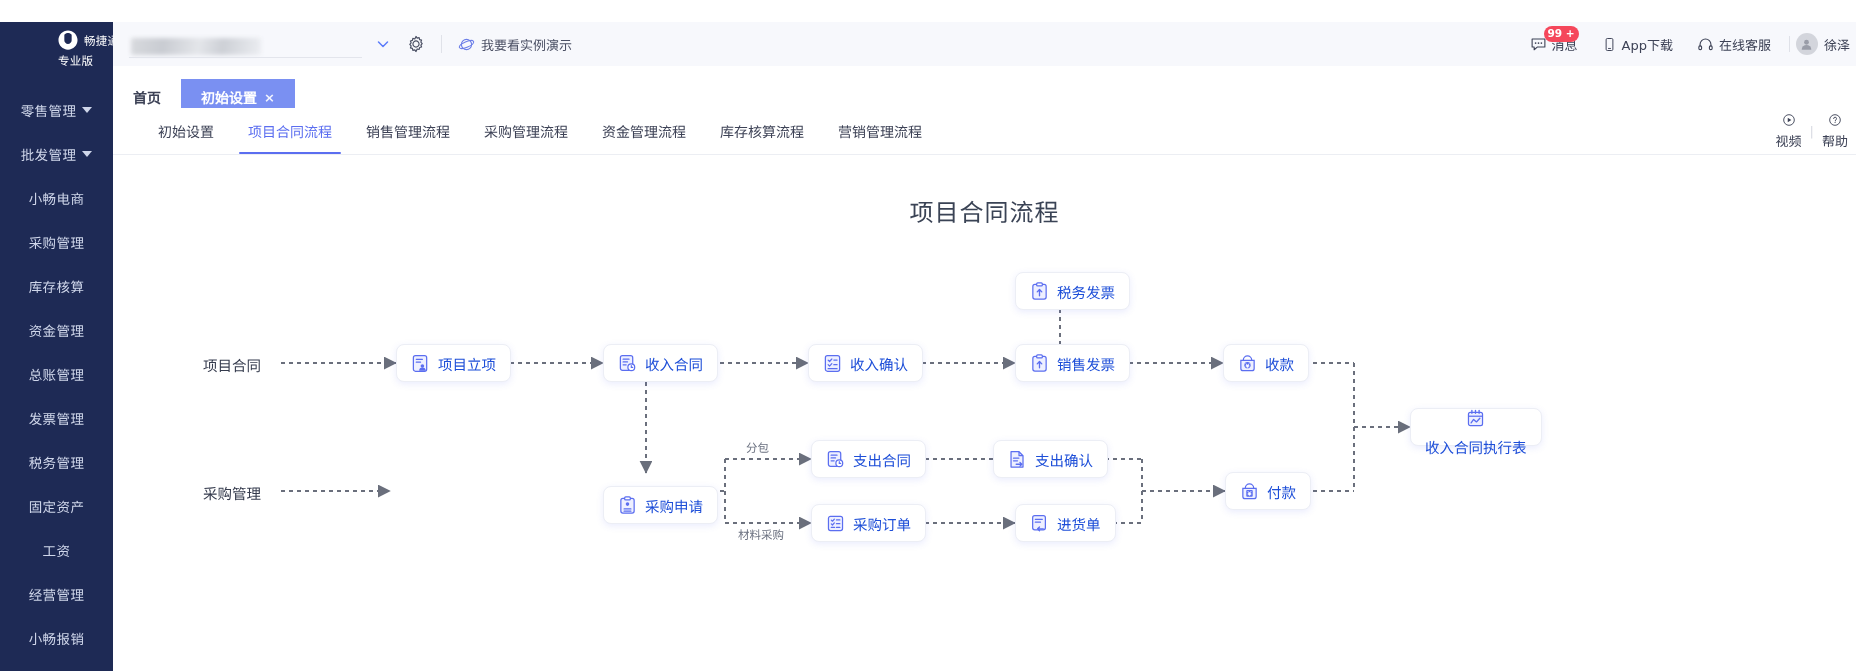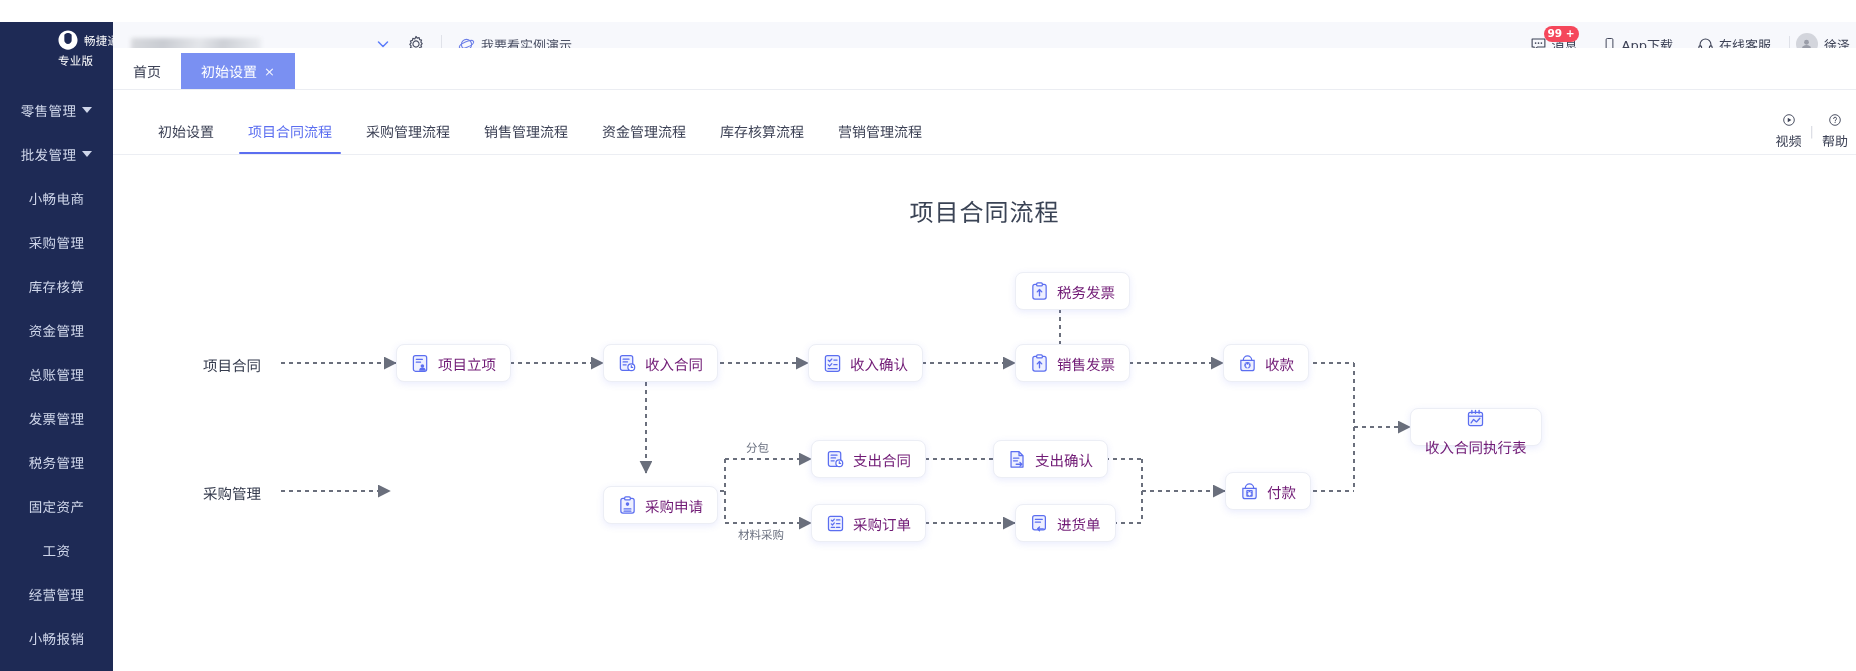--- a/index.html
+++ b/index.html
@@ -99,25 +99,26 @@
   .hdr-sep { width: 1px; height: 16px; background: #dfe1e8; margin: 0 6px; }
   .avatar {
     width: 22px; height: 22px; border-radius: 50%;
     background: #d3d5dc; display: flex; align-items: center; justify-content: center;
     margin-right: 6px;
   }
   .user-name { font-size: 13px; color: #3d4256; }
 
   
   .tabbar {
-    position: absolute; left: 113px; top: 48px;
+    position: absolute; left: 113px; top: 74px;
     width: 1743px; height: 42px;
     background: #fff;
     display: flex; align-items: flex-end;
     border-bottom: 1px solid #ebedf2;
+    font-weight: bold;
   }
   .wtab {
     height: 36px; padding: 0 20px;
     display: flex; align-items: center; gap: 7px;
     font-size: 14px; color: #3d4256; cursor: pointer;
   }
   .wtab.active { background: #7a90f2; color: #fff; }
   .wtab-close { font-size: 13px; opacity: .9; }
 
   
@@ -163,21 +164,21 @@
 
   .node {
     position: absolute;
     height: 38px;
     background: #fff;
     border: 1px solid #eceef5;
     border-radius: 8px;
     box-shadow: 0 2px 7px rgba(93,110,240,.13);
     display: flex; align-items: center;
     gap: 8px; padding: 0 14px;
-    font-size: 14.5px; color: #701a75;
+    font-size: 14.5px; color: #1d4ed8;
     cursor: pointer; white-space: nowrap;
   }
   .node .nico { width: 19px; height: 19px; flex: 0 0 19px; display: block; }
 
   .rowlabel {
     position: absolute;
     font-size: 14.5px; color: #353b4d; white-space: nowrap;
   }
   .edgelabel {
     position: absolute;
@@ -319,24 +320,24 @@
 
   <div class="subnav">
     <div style="display:flex;align-items:center;" id="subnav-items">
         <div class="snav-item">
           <span>初始设置</span>
         </div>
         <div class="snav-item active">
           <span>项目合同流程</span>
         </div>
         <div class="snav-item">
+          <span>销售管理流程</span>
+        </div>
+        <div class="snav-item">
           <span>采购管理流程</span>
-        </div>
-        <div class="snav-item">
-          <span>销售管理流程</span>
         </div>
         <div class="snav-item">
           <span>资金管理流程</span>
         </div>
         <div class="snav-item">
           <span>库存核算流程</span>
         </div>
         <div class="snav-item">
           <span>营销管理流程</span>
         </div>

